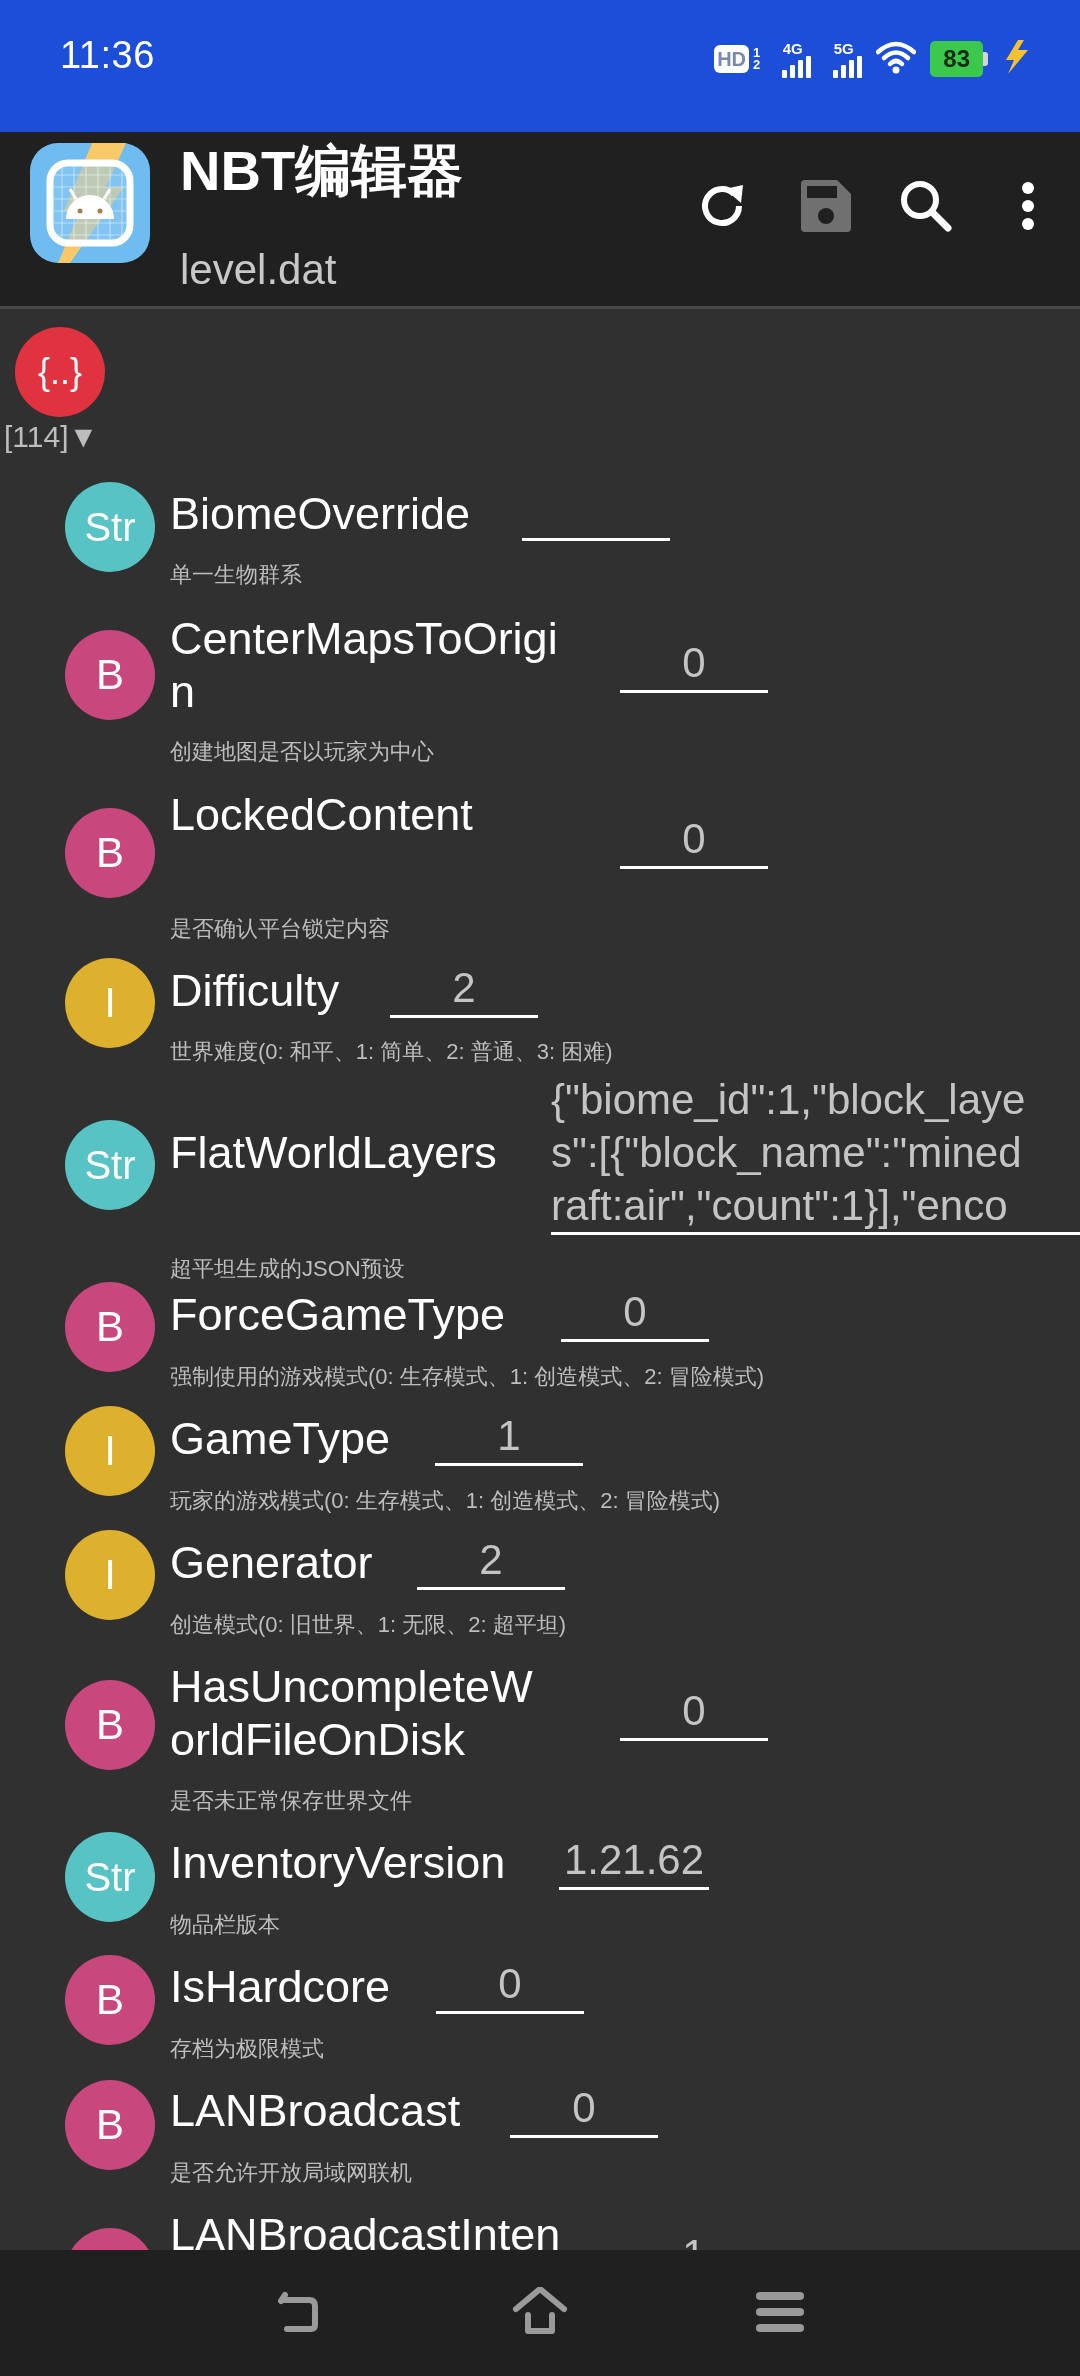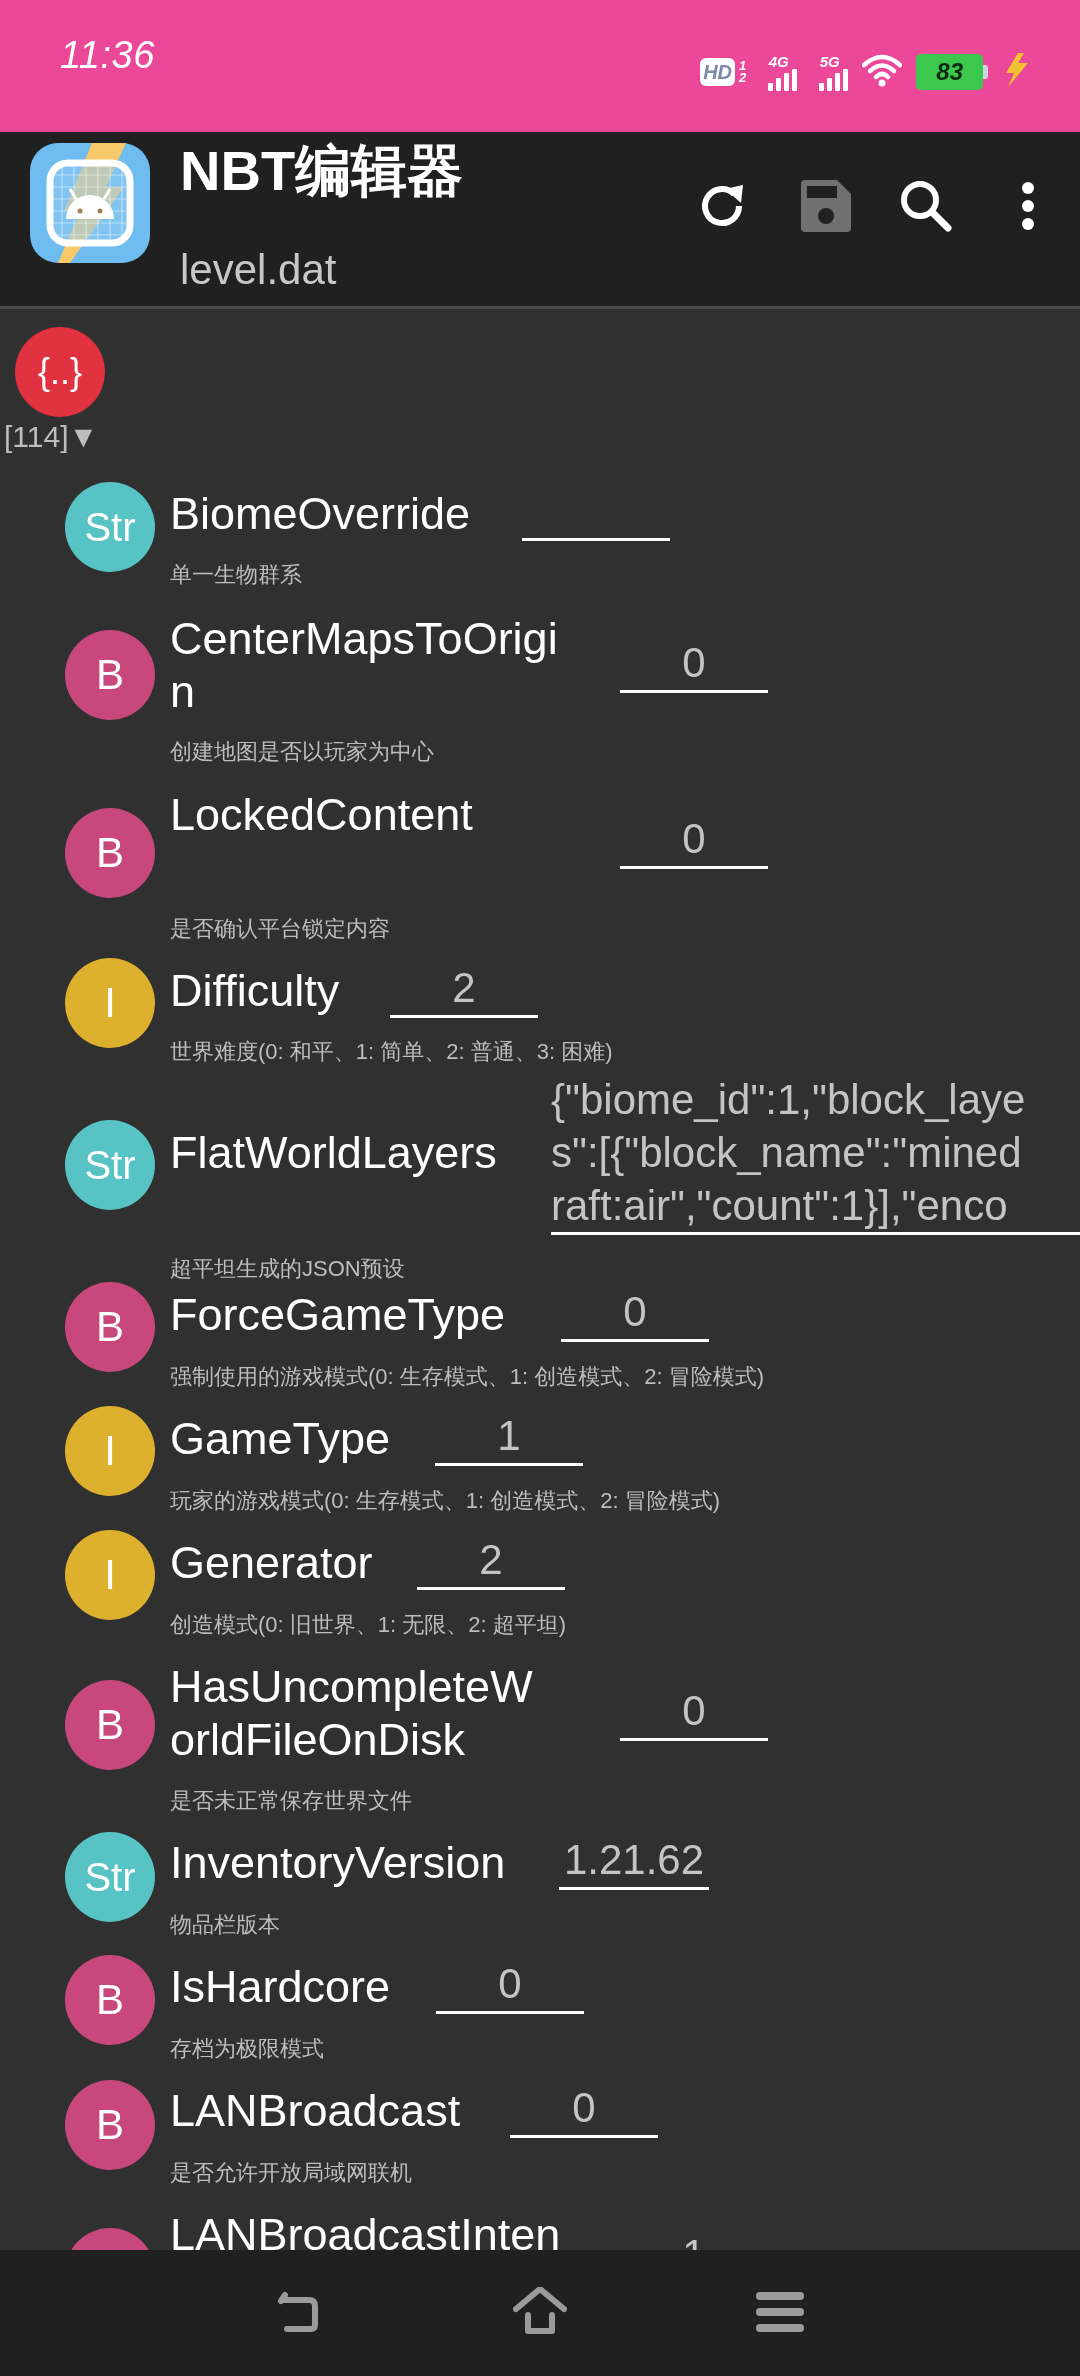--- a/index.html
+++ b/index.html
@@ -4,30 +4,30 @@
 <style>
   html, body { margin:0; padding:0; }
   body {
     width:1080px; height:2376px; position:relative; overflow:hidden;
     background:#303030;
     font-family:"Liberation Sans", "DejaVu Sans", sans-serif;
     color:#fff;
   }
   .abs { position:absolute; }
   
-  #statusbar { left:0; top:0; width:1080px; height:132px; background:#ec4899;font-style:italic; }
+  #statusbar { left:0; top:0; width:1080px; height:132px; background:#1d4ed8; }
   #statusbar .time { left:60px; top:34px; font-size:38px; color:#fff; letter-spacing:0.5px; }
-  .sb-icons { right:50px; top:51px; height:42px; display:flex; align-items:center; gap:14px; }
+  .sb-icons { right:50px; top:38px; height:42px; display:flex; align-items:center; gap:14px; }
   .hd { background:#fff; color:#7b89ac; font-weight:bold; font-size:20px; border-radius:6px; padding:4px 3px; line-height:20px; }
   .hdsub { font-size:13px; color:#fff; font-weight:bold; line-height:12px; display:flex; flex-direction:column; margin-left:-10px; }
   .sig { display:flex; flex-direction:column; align-items:center; color:#fff; font-weight:bold; font-size:15px; line-height:15px; }
   .bars { display:flex; align-items:flex-end; gap:3px; height:22px; margin-left:8px; }
   .bars i { display:block; width:5px; background:#fff; border-radius:1px; }
   .battery { display:flex; align-items:center; }
-  .battery .body { background:#3cc84c; color:#0e2a10; font-size:24px; font-weight:bold; padding:2px 18px; border-radius:5px; line-height:28px; border:2px solid #3cc84c; }
+  .battery .body { background:#3cc84c; color:#0e2a10; font-size:24px; font-weight:bold; padding:2px 11px; border-radius:5px; line-height:28px; border:2px solid #3cc84c; }
   .battery .tip { width:5px; height:14px; background:#cfd4e0; border-radius:0 3px 3px 0; }
   .bolt { color:#f2c230; font-size:30px; font-weight:bold; line-height:30px; }
 
   
   #appbar { left:0; top:132px; width:1080px; height:176px; background:#202020; }
   #appbar-divider { left:0; top:306px; width:1080px; height:3px; background:#4a4a4a; }
   .app-icon { left:30px; top:143px; width:120px; height:120px; }
   .app-title { left:180px; top:140px; font-size:56px; font-weight:bold; color:#fff; line-height:62px; }
   .app-sub { left:180px; top:218px; font-size:42px; color:#c8c8c8; line-height:48px;margin-top:28px; }
   .tb-btn { top:176px; width:64px; height:64px; display:flex; align-items:center; justify-content:center; }

